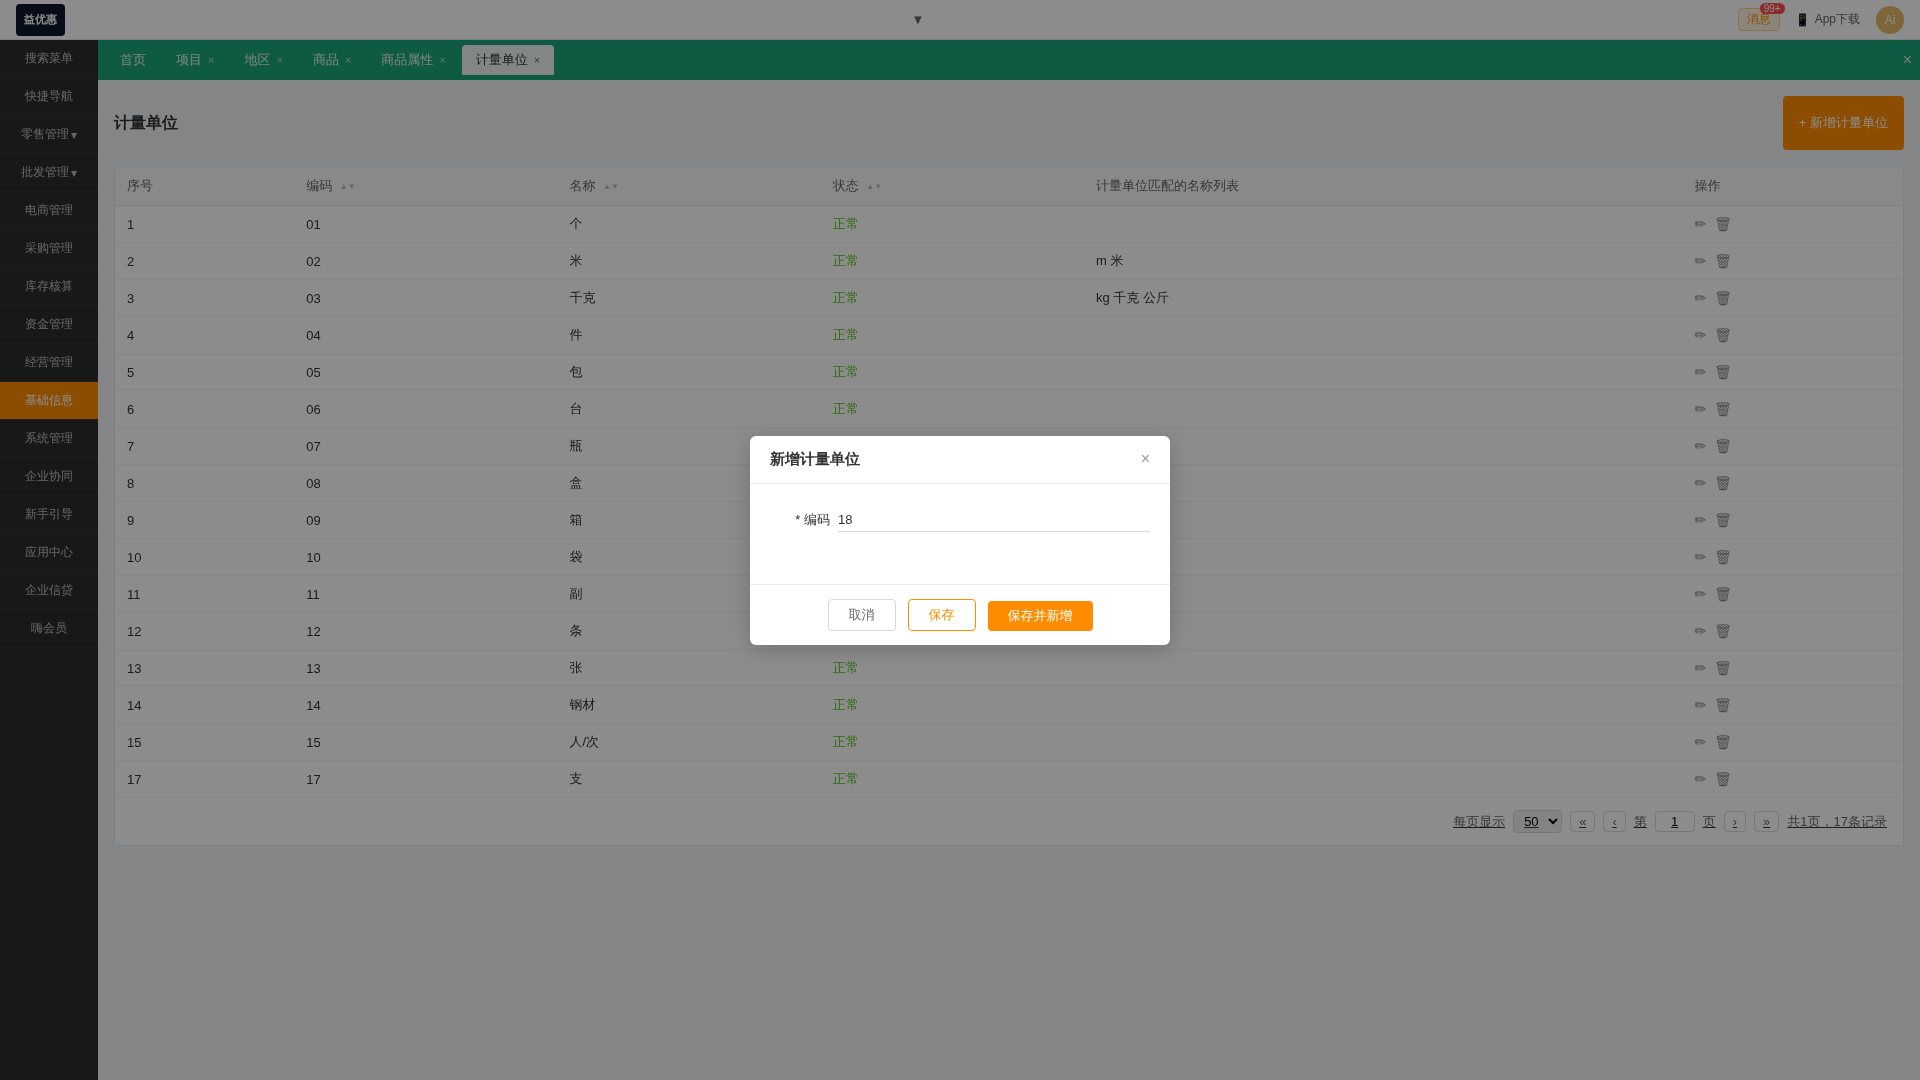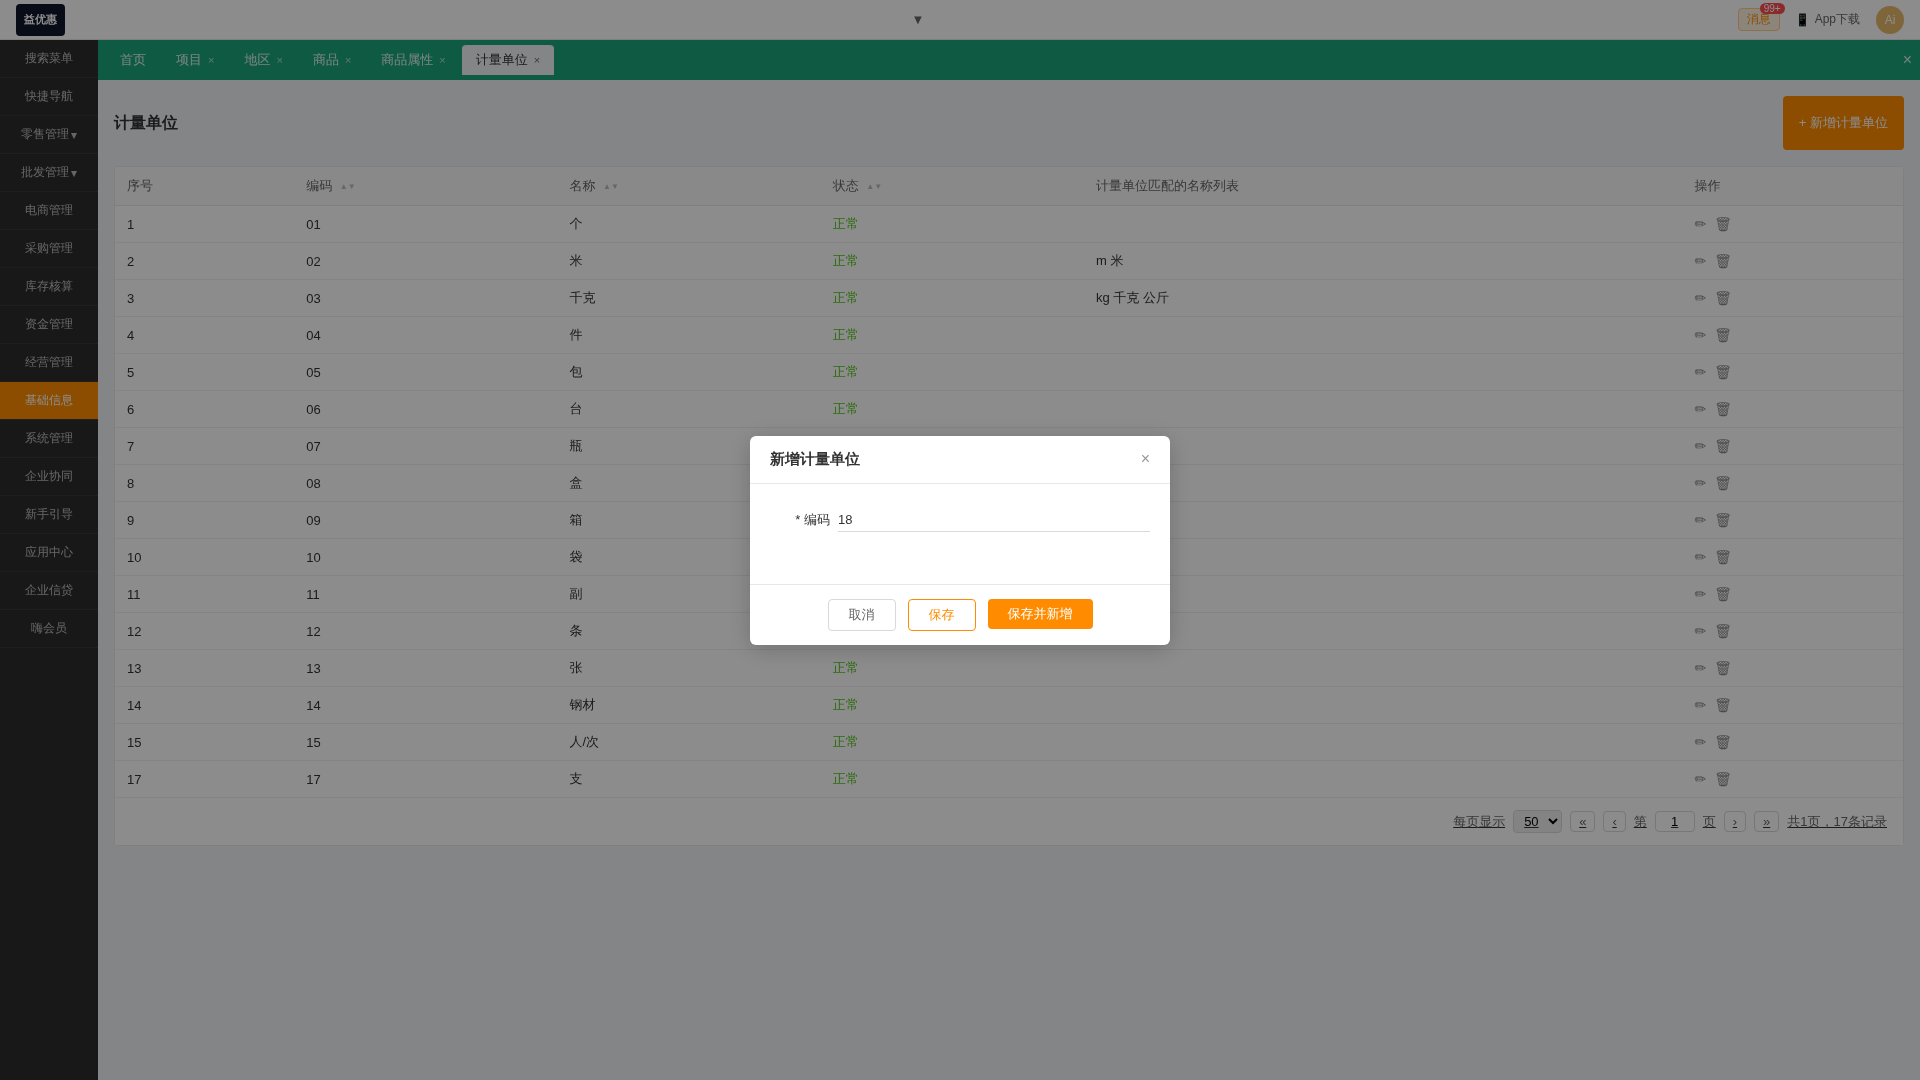--- a/index.html
+++ b/index.html
@@ -350,21 +350,21 @@
       outline: none;
       color: #333;
     }
     .form-input.orange-border {
       border-bottom-color: #ff8c00;
     }
     .form-input::placeholder { color: #bbb; }
     .modal-footer {
       padding: 14px 20px;
       display: flex;
-      align-items: flex-start;
+      align-items: flex-end;
       justify-content: center;
       gap: 12px;
       border-top: 1px solid #e8e8e8;
     }
     .btn-cancel {
       border: 1px solid #d9d9d9;
       background: white;
       color: #666;
       padding: 6px 20px;
       border-radius: 4px;

